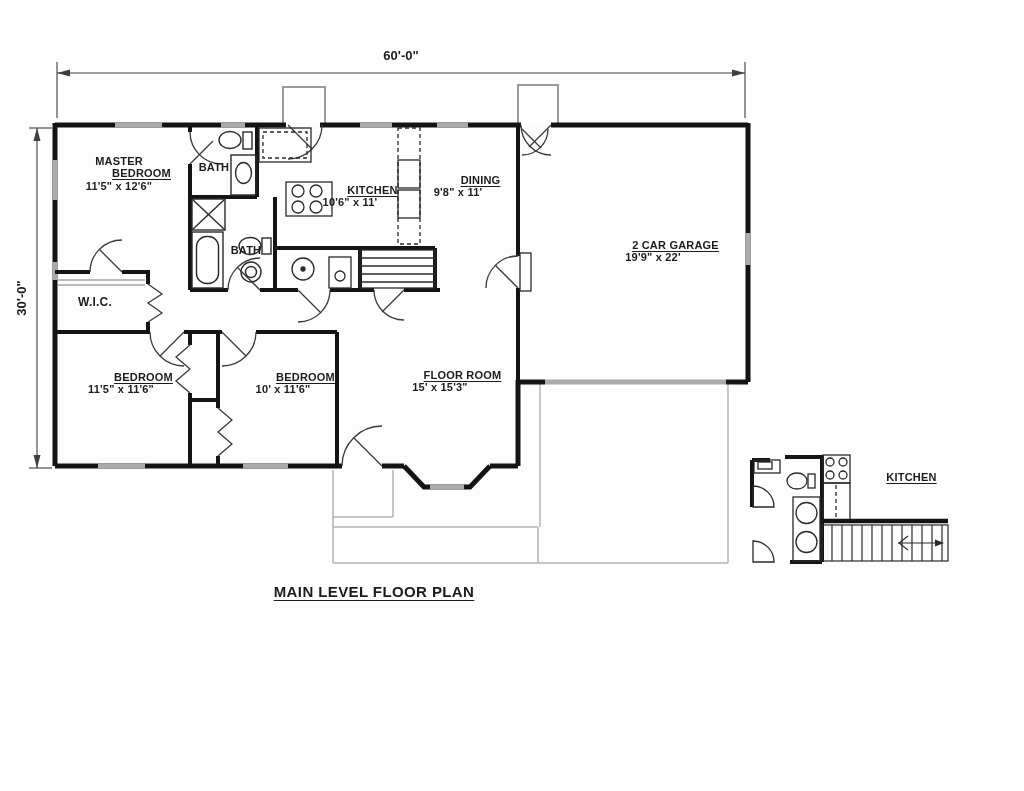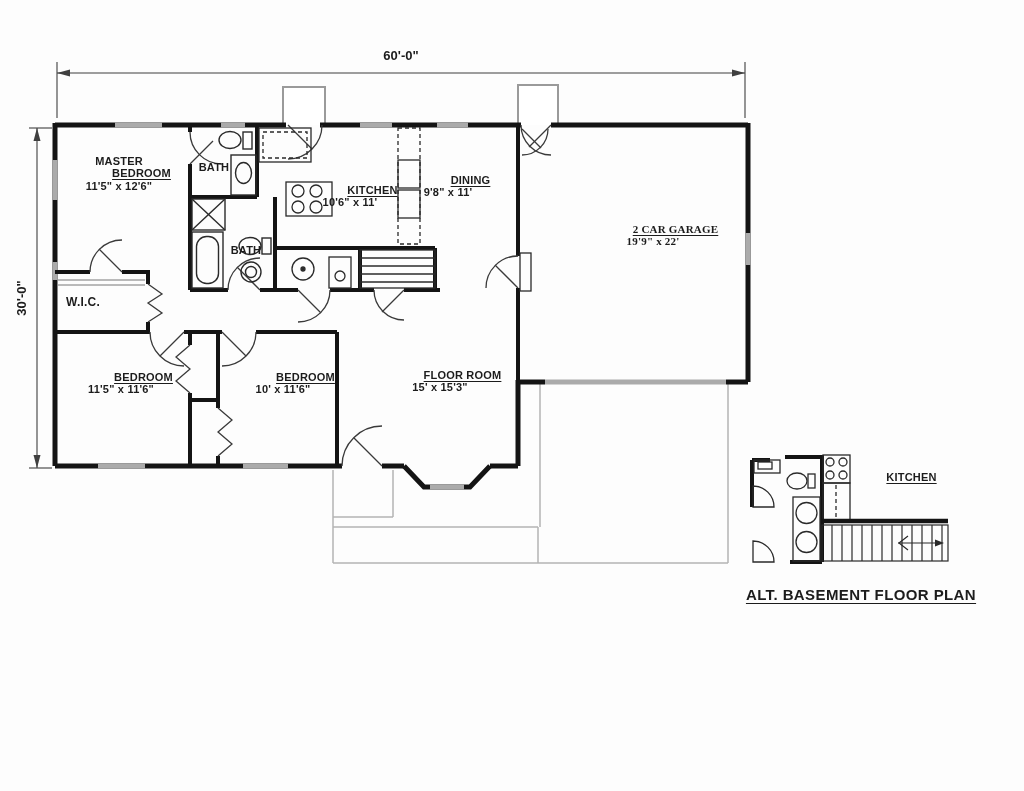--- a/index.html
+++ b/index.html
@@ -265,31 +265,31 @@
 
   <div class="lbl" style="left:214px;top:161px;">
     <span>BATH</span>
   </div>
 
   <div class="lbl" style="left:350px;top:184px;">
     <span class="u">KITCHEN</span><br>
     <span>10'6" x 11'</span>
   </div>
 
-  <div class="lbl" style="left:448px;top:174px;">
+  <div class="lbl" style="left:458px;top:174px;">
     <span class="u">DINING</span><br>
     <span>9'8" x 11'</span>
   </div>
 
-  <div class="lbl" style="left:653px;top:223px;font-family:Liberation Serif, serif;">
+  <div class="lbl" style="left:653px;top:239px;">
     <span class="u">2 CAR GARAGE</span><br>
     <span>19'9" x 22'</span>
   </div>
 
-  <div class="lbl" style="left:83px;top:296px;font-size:12px;">
+  <div class="lbl" style="left:95px;top:296px;font-size:12px;">
     <span>W.I.C.</span>
   </div>
 
   <div class="lbl" style="left:246px;top:244px;">
     <span>BATH</span>
   </div>
 
   <div class="lbl" style="left:121px;top:371px;">
     <span class="u">BEDROOM</span><br>
     <span>11'5" x 11'6"</span>
@@ -302,15 +302,15 @@
 
   <div class="lbl" style="left:440px;top:369px;">
     <span class="u">FLOOR ROOM</span><br>
     <span>15' x 15'3"</span>
   </div>
 
   <div class="lbl" style="left:889px;top:471px;">
     <span class="u">KITCHEN</span>
   </div>
 
-  <div class="lbl title" style="left:861px;top:587px;">ALT. BASEMENT FLOOR PLAN</div>
+  <div class="lbl title" style="left:374px;top:584px;">MAIN LEVEL FLOOR PLAN</div>
 
 </div>
 
 </body></html>

